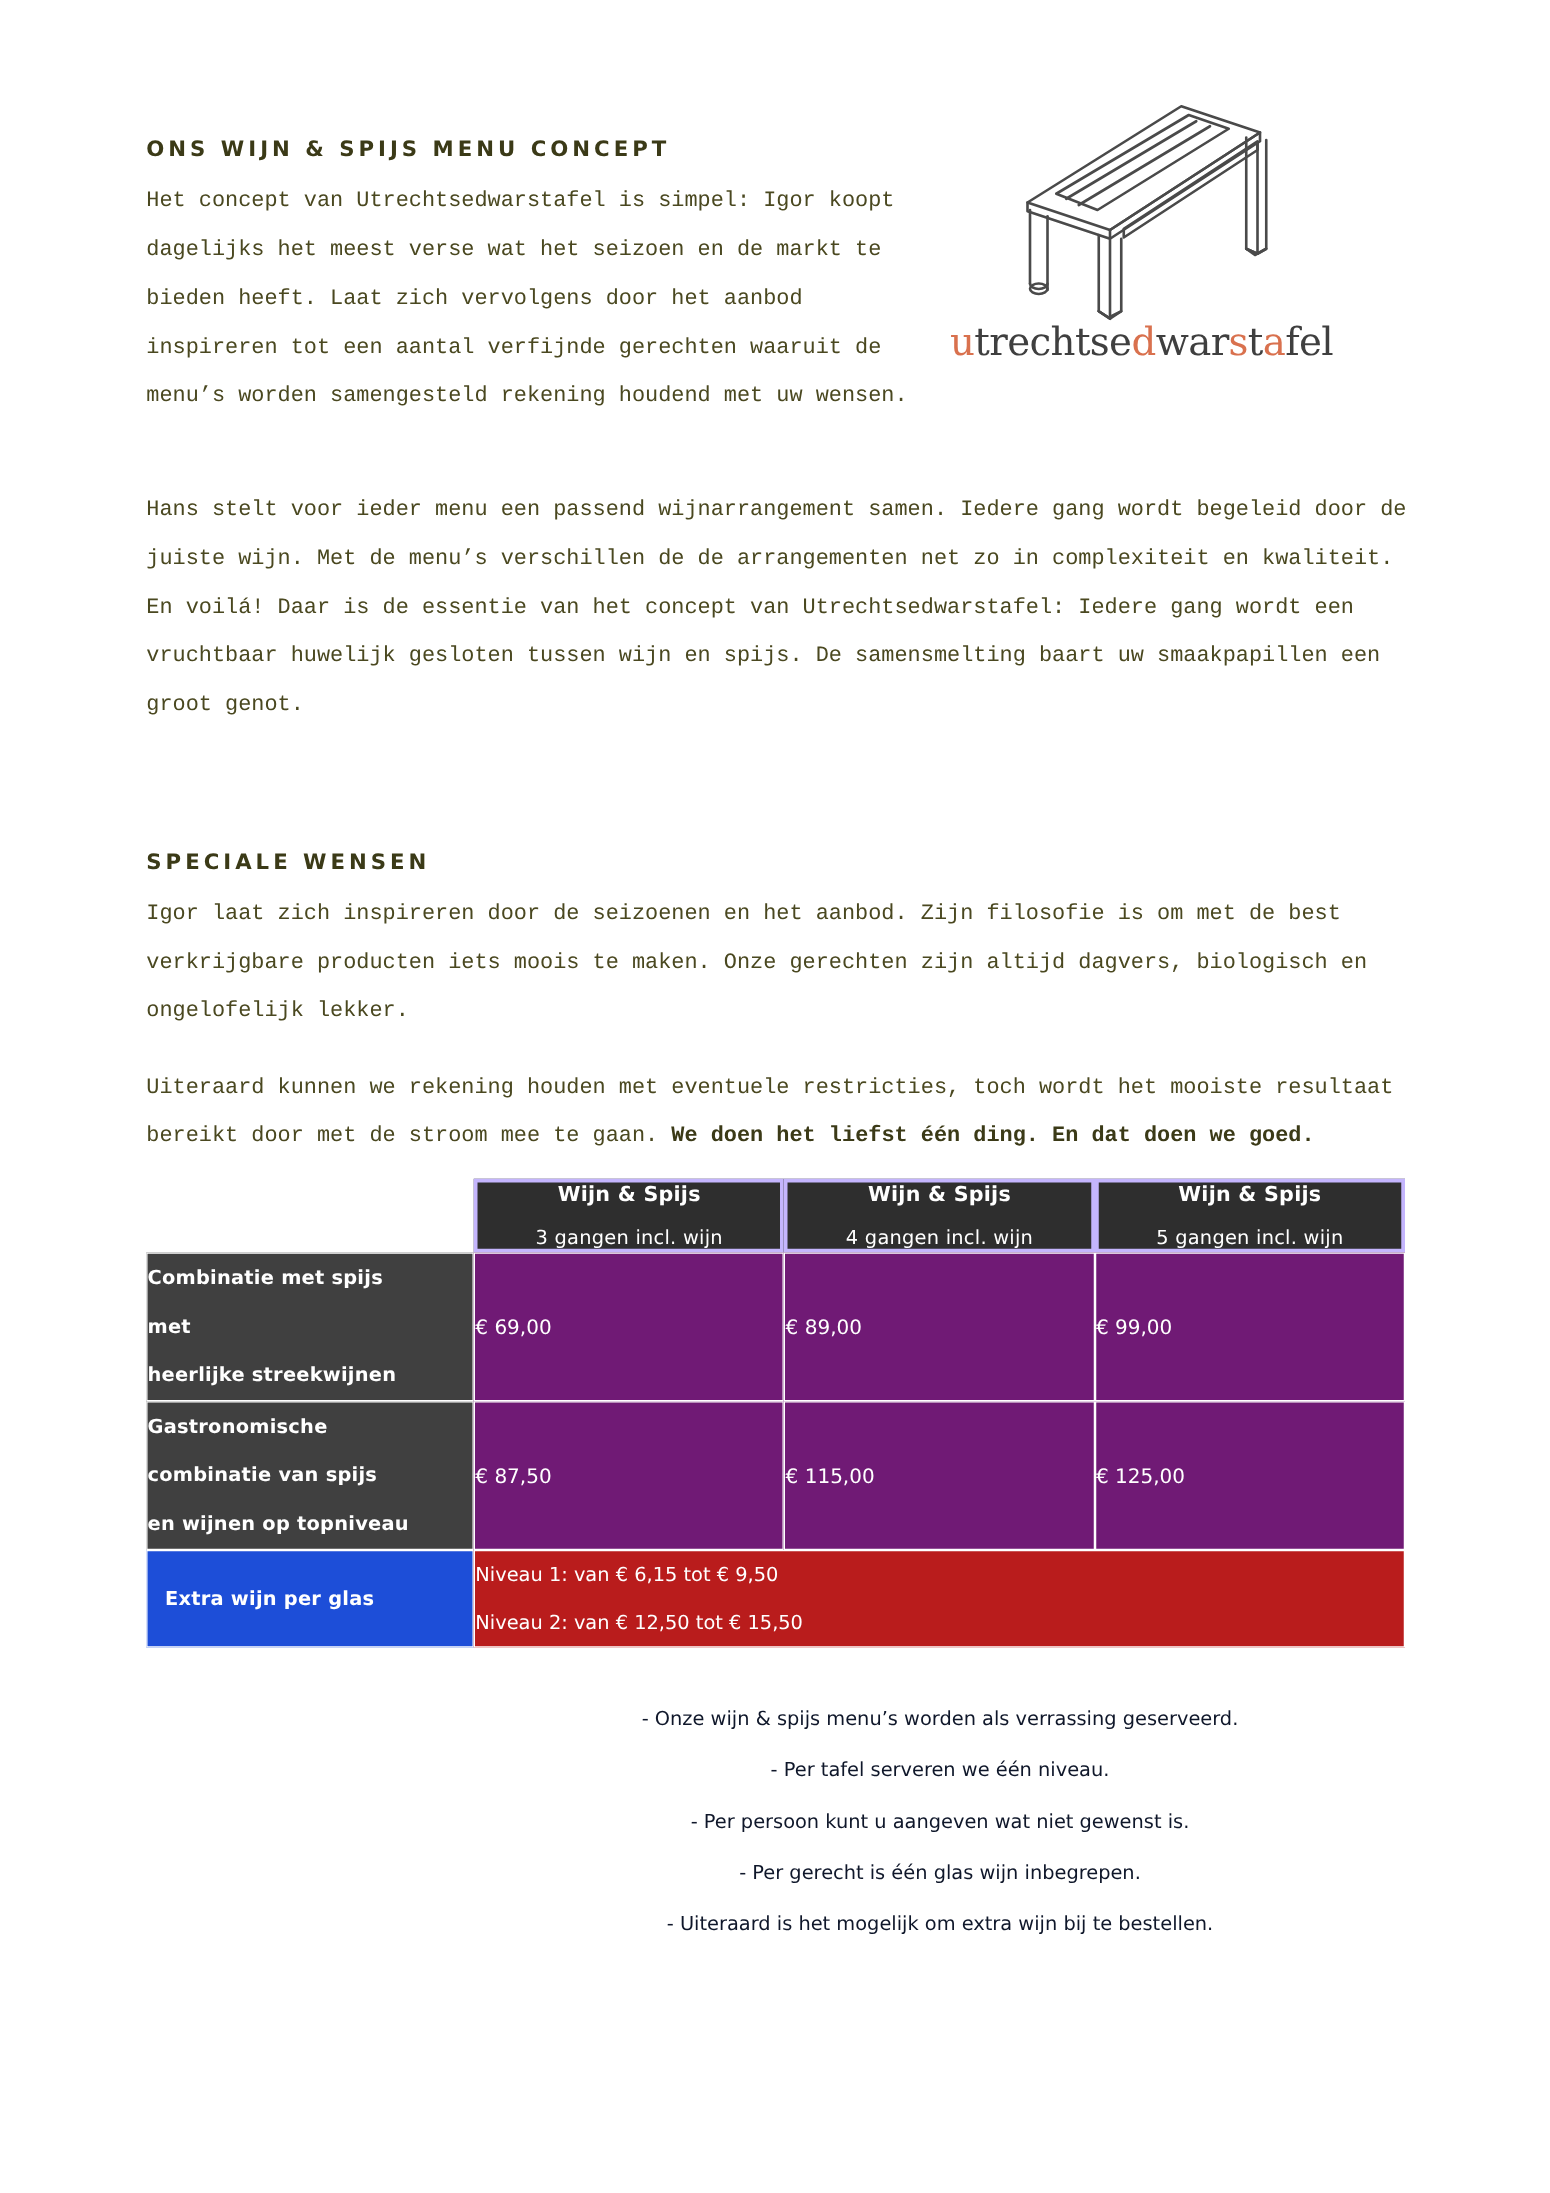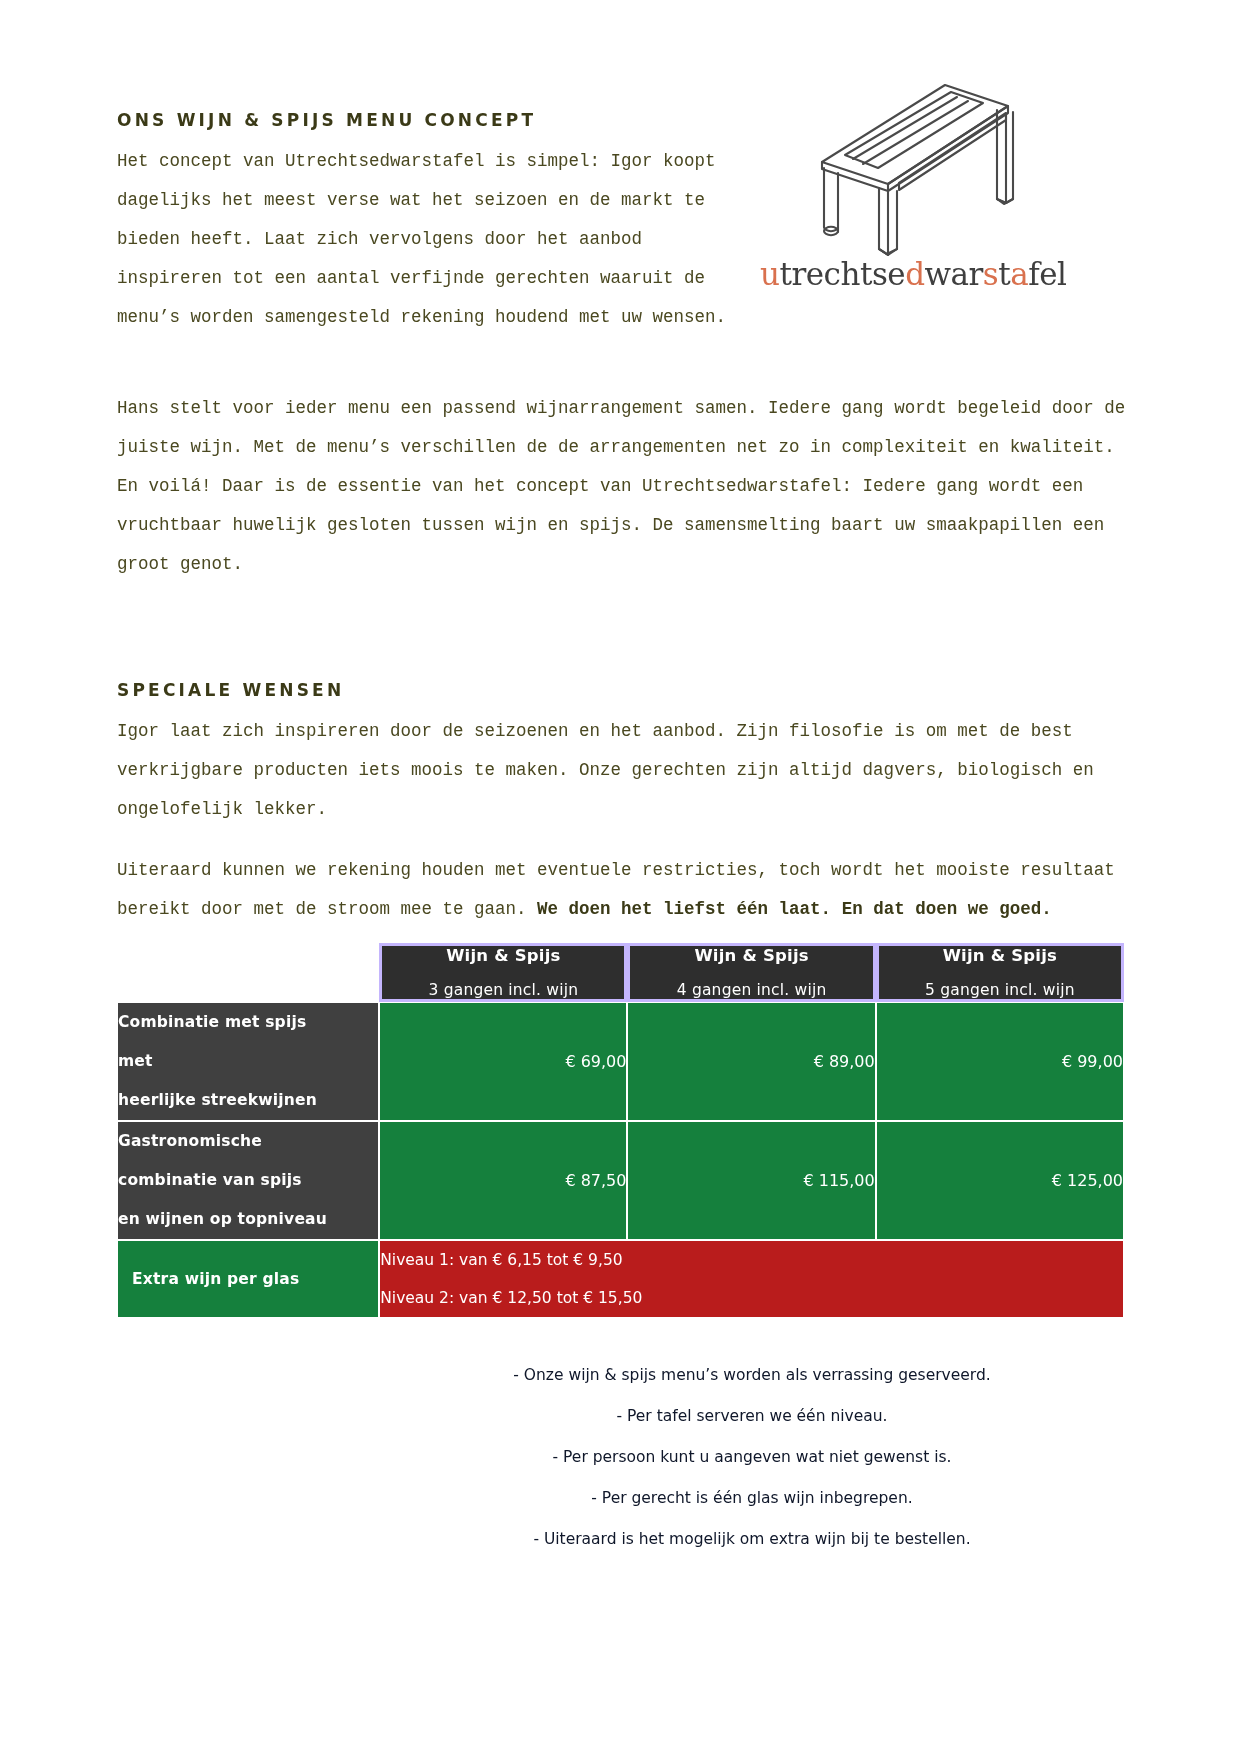--- a/index.html
+++ b/index.html
@@ -125,30 +125,30 @@
     color: #ffffff;
     font-size: 15.5px;
     font-weight: bold;
     letter-spacing: 0.2px;
     line-height: 39px;
     border: 1px solid #ffffff;
     padding: 18px 0 18px 14px;
     text-align: left;
   }
   .price {
-    background: #15803d;
+    background: #701a75;
     color: #ffffff;
     font-size: 16px;
-    text-align: right;
+    text-align: left;
     border: 1px solid #ffffff;
     padding: 10px 4px;
   }
 
   .rowlabel.light {
-    background: #15803d;
+    background: #1d4ed8;
     padding: 12px 0 12px 14px;
     line-height: 24px;
   }
   .extra-cell {
     background: #b91c1c;
     color: #ffffff;
     font-size: 15.5px;
     text-align: left;
     border: 1px solid #ffffff;
     padding: 14px 0 16px 18px;
@@ -222,21 +222,21 @@
 
     <p class="body-text">Hans stelt voor ieder menu een passend wijnarrangement samen. Iedere gang wordt begeleid door de juiste wijn. Met de menu’s verschillen de de arrangementen net zo in complexiteit en kwaliteit. En voilá! Daar is de essentie van het concept van Utrechtsedwarstafel: Iedere gang wordt een vruchtbaar huwelijk gesloten tussen wijn en spijs. De samensmelting baart uw smaakpapillen een groot genot.</p>
 
     <div class="spacer-lg"></div>
 
     <h2 class="section-title">SPECIALE WENSEN</h2>
 
     <p class="body-text">Igor laat zich inspireren door de seizoenen en het aanbod. Zijn filosofie is om met de best verkrijgbare producten iets moois te maken. Onze gerechten zijn altijd dagvers, biologisch en ongelofelijk lekker.</p>
 
     <p class="body-text">
-      <span>Uiteraard kunnen we rekening houden met eventuele restricties, toch wordt het mooiste resultaat bereikt door met de stroom mee te gaan. </span><b>We doen het liefst één laat. En dat doen we goed.</b>
+      <span>Uiteraard kunnen we rekening houden met eventuele restricties, toch wordt het mooiste resultaat bereikt door met de stroom mee te gaan. </span><b>We doen het liefst één ding. En dat doen we goed.</b>
     </p>
 
     <div class="spacer-xl"></div>
 
     <h2 class="section-title">MENUMATRIX EN PRIJZEN</h2>
   </div>
 
   <div class="matrix-wrap">
     <table class="matrix">
       <colgroup>

